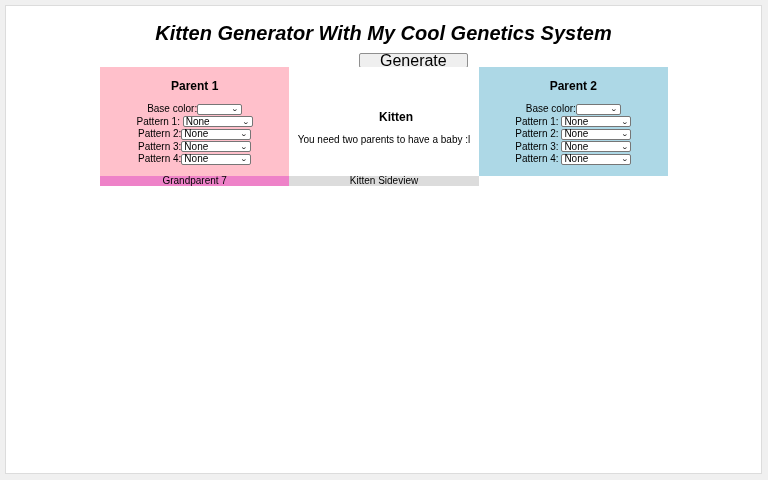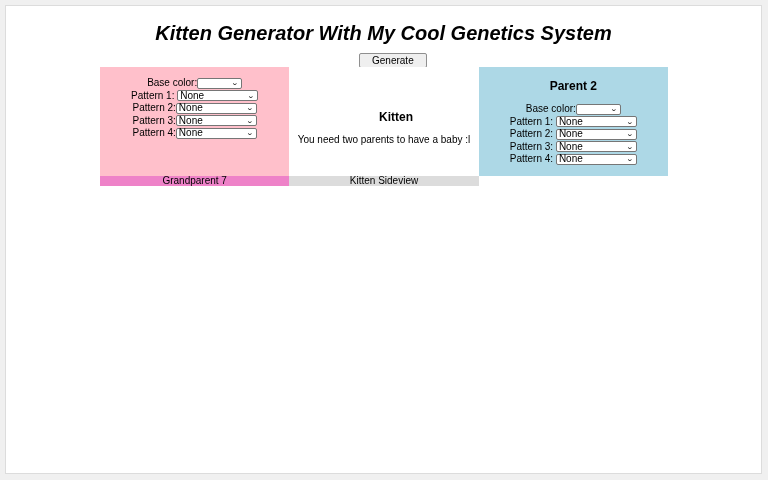--- a/index.html
+++ b/index.html
@@ -9,60 +9,61 @@
   }
   .page {
     position:absolute; left:5px; top:5px; width:757px; height:469px;
     background:#fff; border:1px solid #dcdcdc; box-sizing:border-box;
   }
   h1 {
     position:absolute; left:0; right:0; top:16px; margin:0;
     text-align:center; font-size:20px; font-weight:bold;font-style:italic;
   }
   .gen-btn {
-    position:absolute; left:353px; top:47px; height:15px; padding:0 12px;
-    font-family: "Liberation Sans", sans-serif; font-size:10px;
+    position:absolute; left:353px; top:47px; height:15px; padding:0 20px;
+    font-family: "Liberation Sans", sans-serif; font-size:16px;
     background:#efefef; border:1px solid #8f8f8f; border-radius:2px; line-height:13px;
   }
   .grid { position:absolute; left:94px; top:61px; width:568px; }
   .row { display:flex; }
   .col { width:189.33px; box-sizing:border-box; text-align:center; }
   .parent1 { background:#ffc0cb; height:109px; }
   .kitten { background:#fff; height:109px; }
   .parent2 { background:#add8e6; height:109px; }
   .panel-title { font-size:12px; font-weight:bold; margin-top:12px; display:block; }
   .kitten .panel-title { margin-top:43px;padding-left:24px; }
   .kitten-msg { font-size:10px; display:block; margin-top:10px; }
   .fields { margin-top:10px; font-size:10px; line-height:12.5px; }
   .field-row { display:flex; justify-content:center; align-items:center; height:12.5px; }
   .sel {
     display:inline-flex; align-items:center; justify-content:space-between;
     background:#fff; border:1px solid #767676; border-radius:2px;
     height:11px; box-sizing:border-box; font-size:10px; padding:0 3px 0 2px;
   }
   .sel.base { width:45px; }
-  .sel.pat { width:81px;gap:28px; }
+  .sel.pat { width:70px;gap:28px; }
   .chev { font-size:7px; transform:scaleX(1.3); }
   .bar { height:10px; font-size:10px; line-height:10px; text-align:center; }
   .gp1 { background:#ee82c8; }
   .gp3 { background:#dd55cc; }
   .ks { background:#dcdcdc; }
   .gp2 { background:#6fa0e0; }
   .gp4 { background:#4a8ae8; }
 </style>
 </head>
 <body>
 
 <div class="page">
   <h1>Kitten Generator With My Cool Genetics System</h1>
   <button class="gen-btn">Generate</button>
 
   <div class="grid">
     <div class="row">
       <div class="col parent1">
+        <span class="panel-title">Parent 1</span>
         <div class="fields">
           <div class="field-row">
             <span>Base color:</span>
             <span class="sel base">
                 <span></span>
                 <span class="chev">⌄</span>
               </span>
           </div>
           <div class="field-row">
             <span>Pattern 1:</span>&nbsp;<span class="sel pat">

